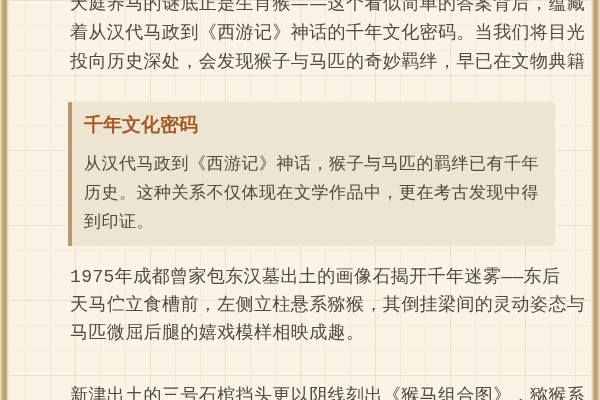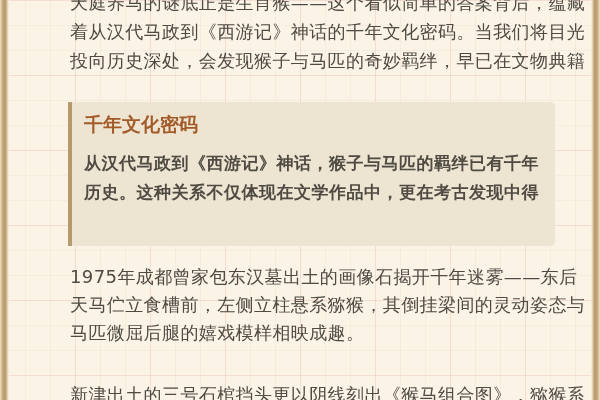--- a/index.html
+++ b/index.html
@@ -39,21 +39,21 @@
   }
   .line {
     white-space: nowrap;
     font-size: 18px;
     line-height: 29px;
     letter-spacing: 0.4px;
     font-weight: 500;
   }
   #para-intro { top: -12px; }
   #para-tomb  { top: 263px; }
-  #para-tomb .line { line-height: 28px; }
+  #para-tomb .line { line-height: 28px; font-family: Liberation Mono, monospace; }
   #para-xinjin { top: 380px; }
   .callout {
     position: absolute;
     top: 102px;
     left: 68px;
     width: 471px;
     height: 133px;
     background: #ede4d2;
     border-left: 4px solid #b49a6d;
     border-radius: 0 5px 5px 0;
@@ -64,41 +64,41 @@
     font-size: 19px;
     line-height: 22px;
     font-weight: 700;
     color: #a25b28;
     margin-bottom: 14px;
   }
   .callout .line {
     font-size: 17px;
     line-height: 29px;
     letter-spacing: 0.5px;
-    font-weight: bold;
   }
 </style>
 </head>
 <body>
 
 <div class="page">
 
   <div class="rail rail-left"></div>
   <div class="rail rail-right"></div>
 
   <div class="para" id="para-intro">
     <div class="line">天庭养马的谜底正是生肖猴——这个看似简单的答案背后，蕴藏</div>
     <div class="line">着从汉代马政到《西游记》神话的千年文化密码。当我们将目光</div>
     <div class="line">投向历史深处，会发现猴子与马匹的奇妙羁绊，早已在文物典籍</div>
   </div>
 
   <div class="callout">
     <div class="callout-title">千年文化密码</div>
     <div class="line">从汉代马政到《西游记》神话，猴子与马匹的羁绊已有千年</div>
     <div class="line">历史。这种关系不仅体现在文学作品中，更在考古发现中得</div>
+    <div class="line">到印证。</div>
   </div>
 
   <div class="para" id="para-tomb">
     <div class="line">1975年成都曾家包东汉墓出土的画像石揭开千年迷雾——东后</div>
     <div class="line">天马伫立食槽前，左侧立柱悬系猕猴，其倒挂梁间的灵动姿态与</div>
     <div class="line">马匹微屈后腿的嬉戏模样相映成趣。</div>
   </div>
 
   <div class="para" id="para-xinjin">
     <div class="line">新津出土的三号石棺挡头更以阴线刻出《猴马组合图》，猕猴系</div>

